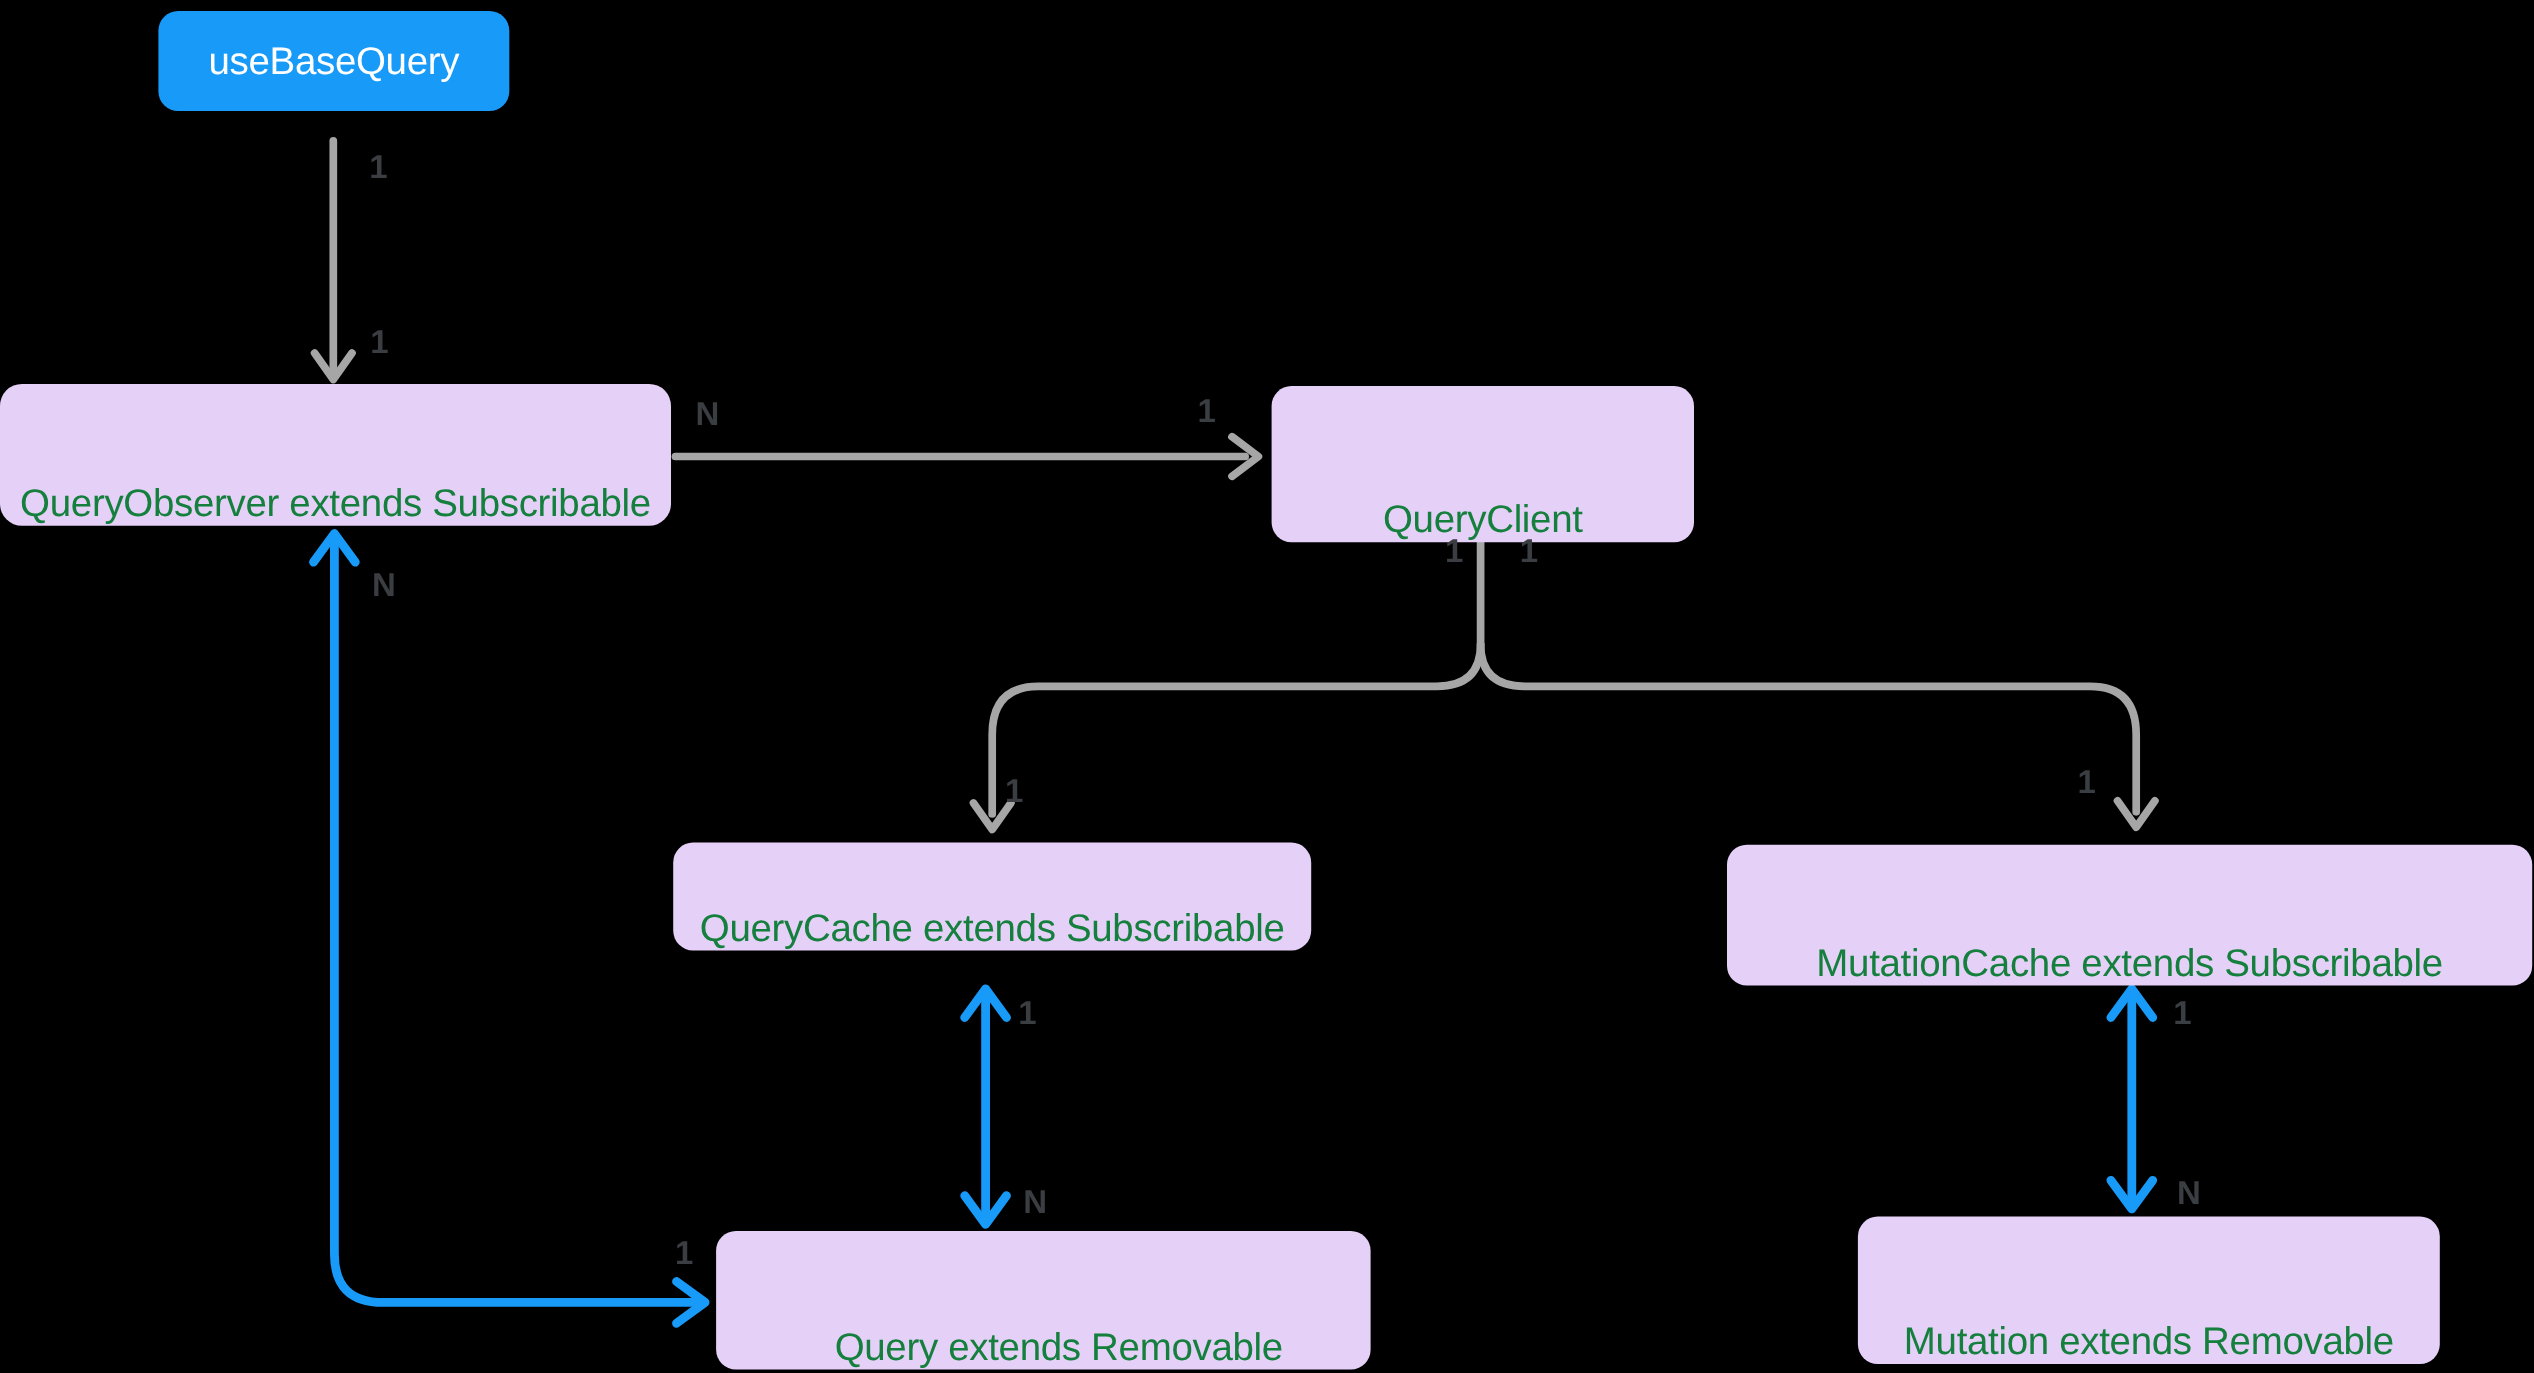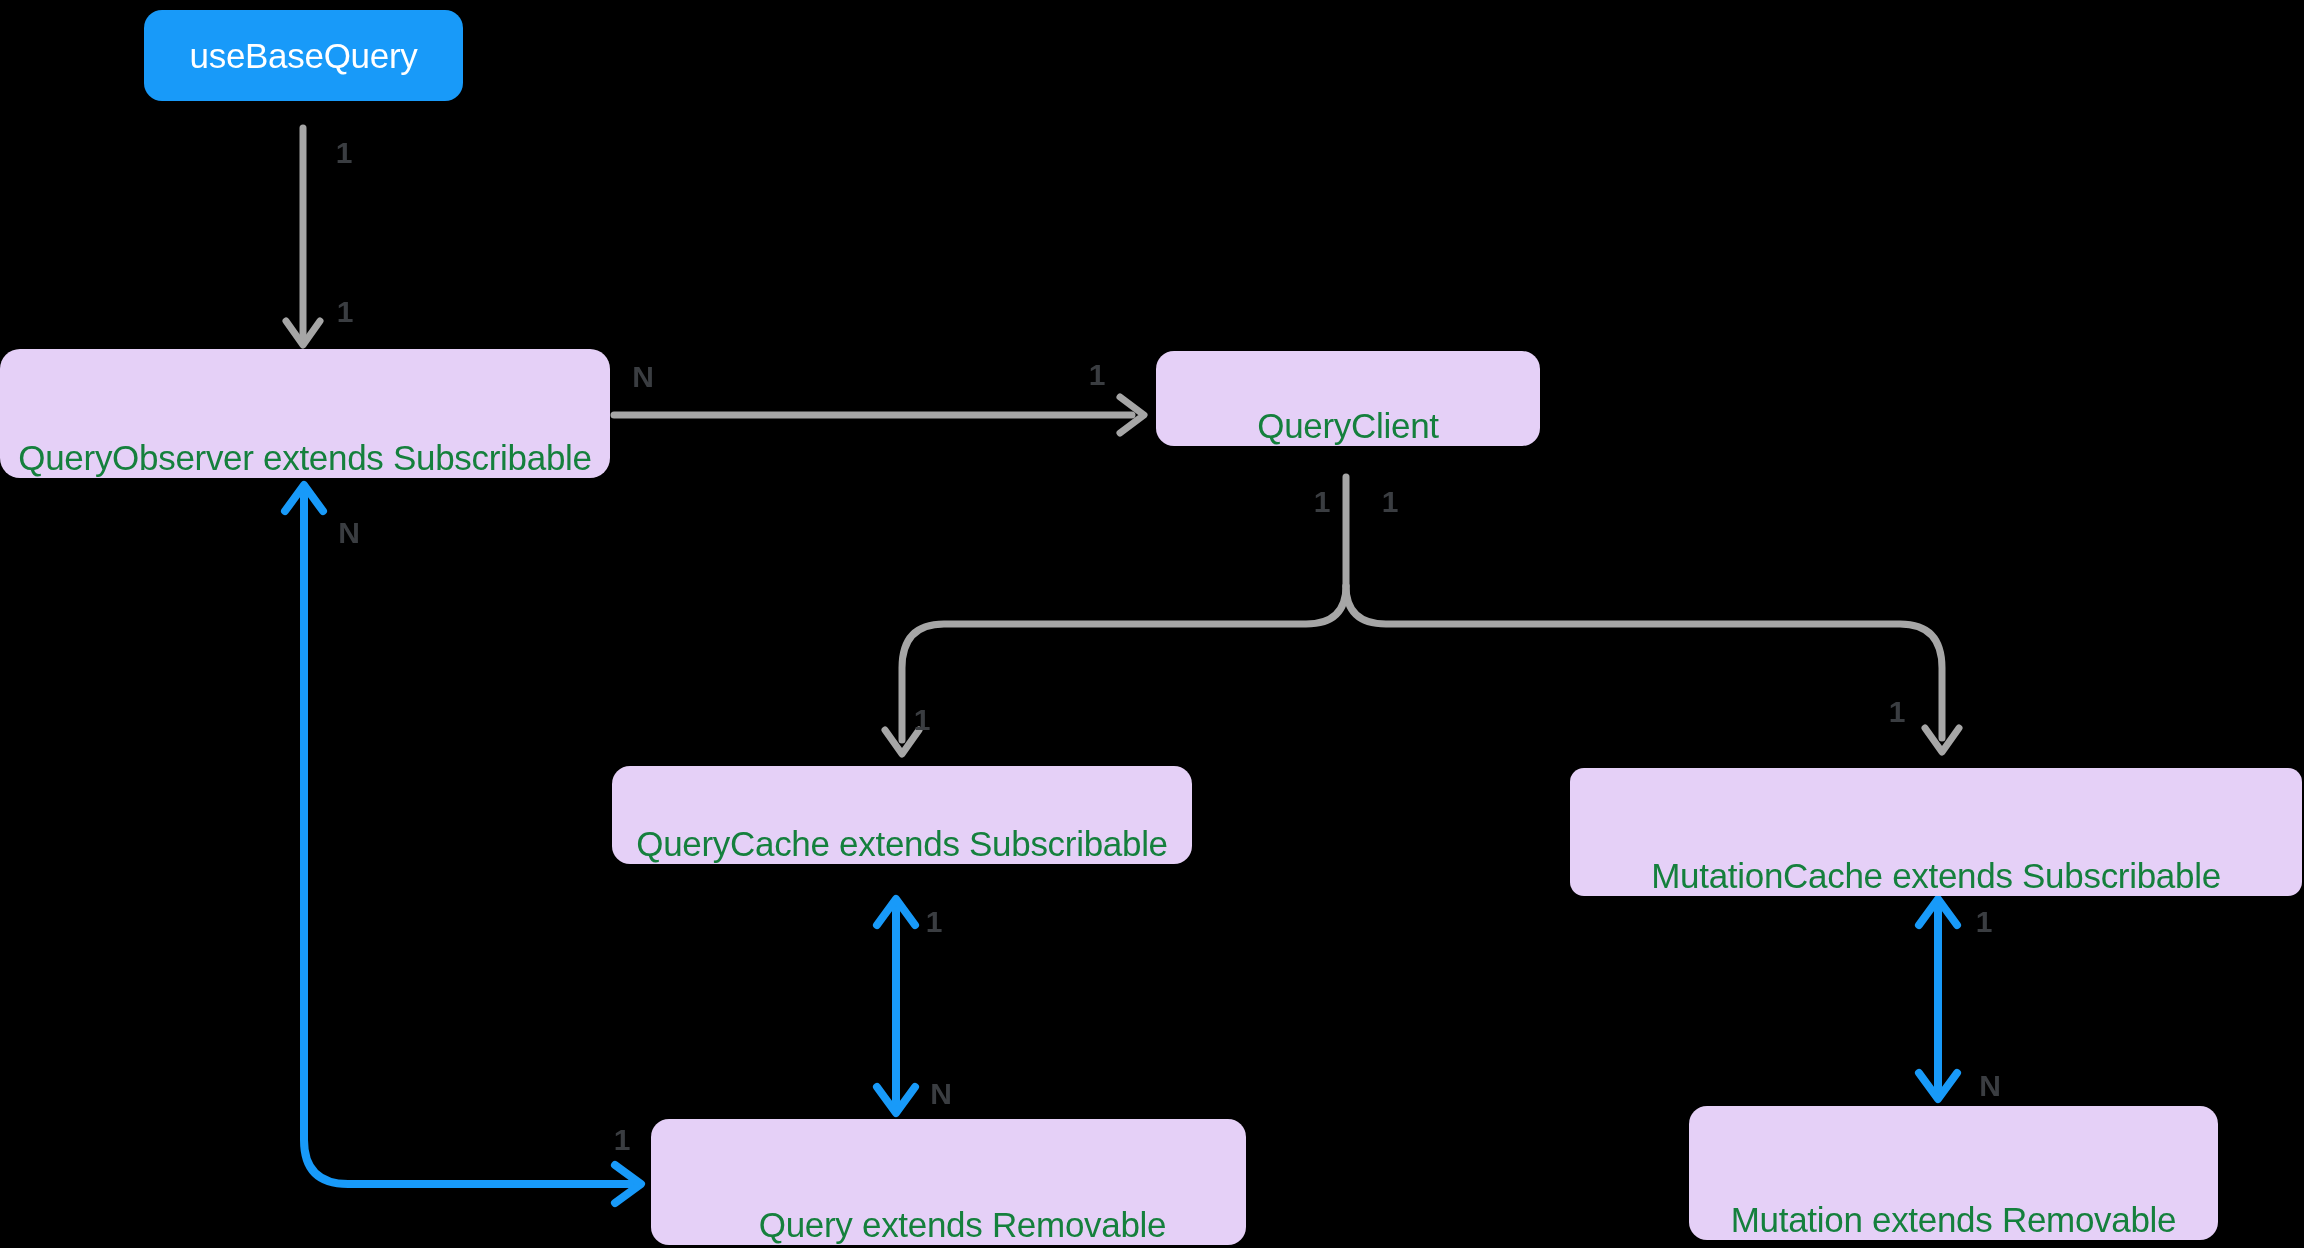--- a/index.html
+++ b/index.html
@@ -40,23 +40,23 @@
     font-weight: 500;
     letter-spacing: -0.3px;
     white-space: nowrap;
     box-sizing: border-box;
   }
   .node.purple { background: #e5d0f7; color: #15803d; align-items: flex-end; }
   .node.blue   { background: #189af9; color: #ffffff; }
 
   #n-usebasequery  { left: 144px;  top: 10px;   width: 319px; height: 91px; }
   #n-queryobserver { left: 0px;    top: 349px;  width: 610px; height: 129px; border-radius: 20px; }
-  #n-queryclient   { left: 1156px; top: 351px;  width: 384px; height: 95px; }
+  #n-queryclient   { left: 1156px; top: 351px;  width: 384px; height: 142px; }
   #n-querycache    { left: 612px;  top: 766px;  width: 580px; height: 98px; }
-  #n-mutationcache { left: 1570px; top: 768px;  width: 732px; height: 128px; border-radius: 14px; }
+  #n-mutationcache { left: 1570px; top: 768px;  width: 732px; height: 128px; }
   #n-query         { left: 651px;  top: 1119px; width: 595px; height: 126px; padding-left: 28px; }
   #n-mutation      { left: 1689px; top: 1106px; width: 529px; height: 134px; }
 
   .edge-label {
     position: absolute;
     transform: translate(-50%, -50%);
     color: #3a3d41;
     font-size: 30px;
     font-weight: 700;
     line-height: 1;

